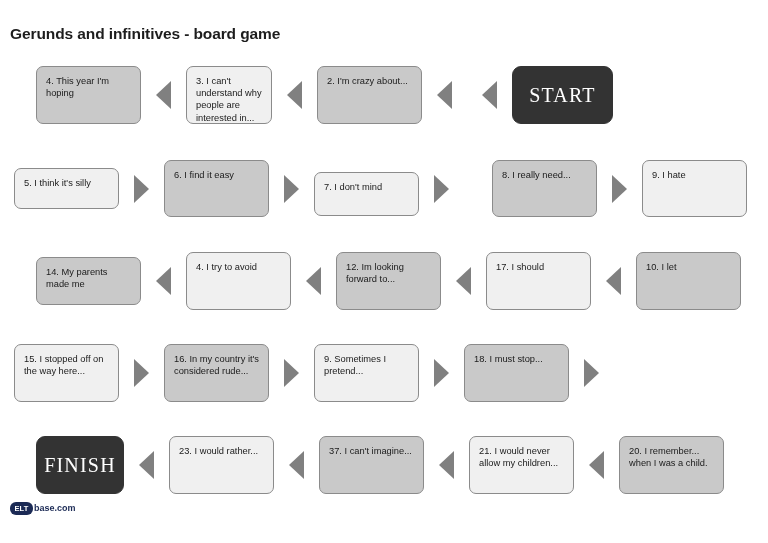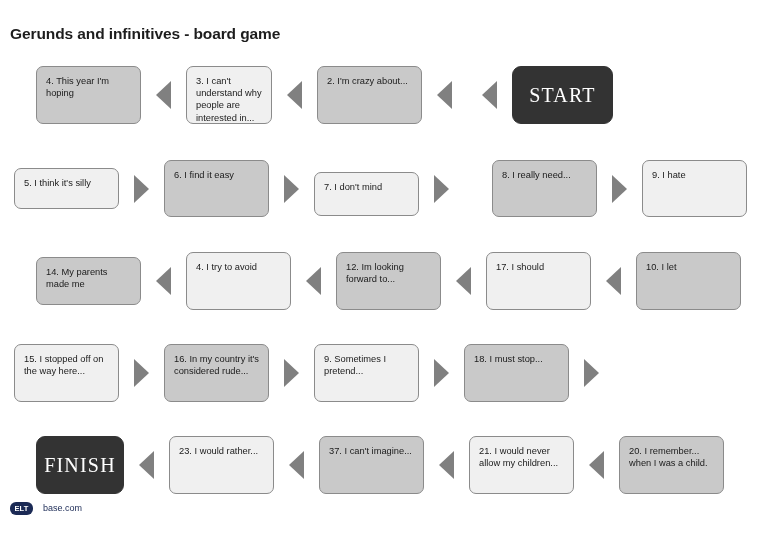--- a/index.html
+++ b/index.html
@@ -108,23 +108,23 @@
     background: #1b2a55;
     color: #ffffff;
     font-size: 7.5px;
     font-weight: bold;
     display: flex;
     align-items: center;
     justify-content: center;
     letter-spacing: 0.2px;
   }
   #logo .word {
-    margin-left: 10px;
+    margin-left: 1px;
     font-size: 9px;
-    font-weight: normal;
+    font-weight: bold;
     color: #1b2a55;
     line-height: 13px;
   }
 </style>
 </head>
 <body>
 
 <div>
 
   <div id="page-title">Gerunds and infinitives - board game</div>

